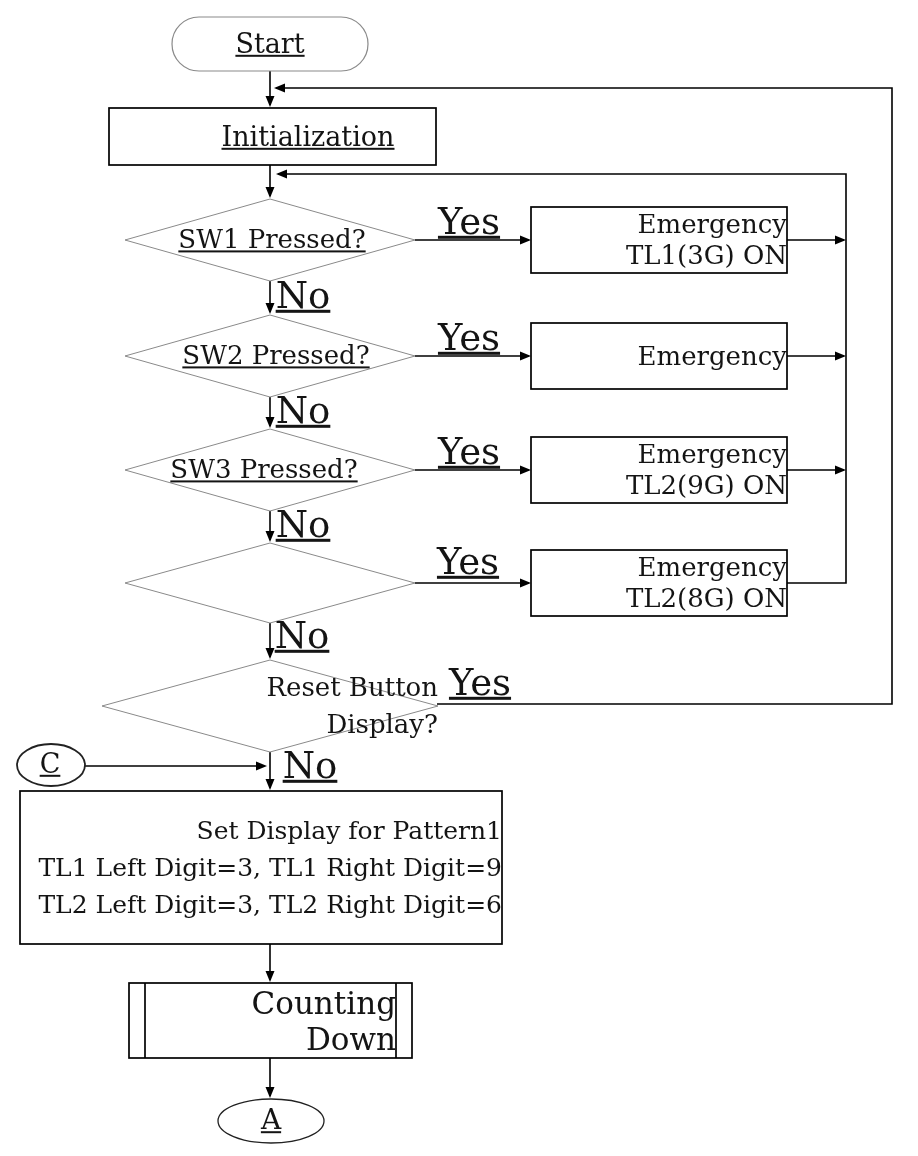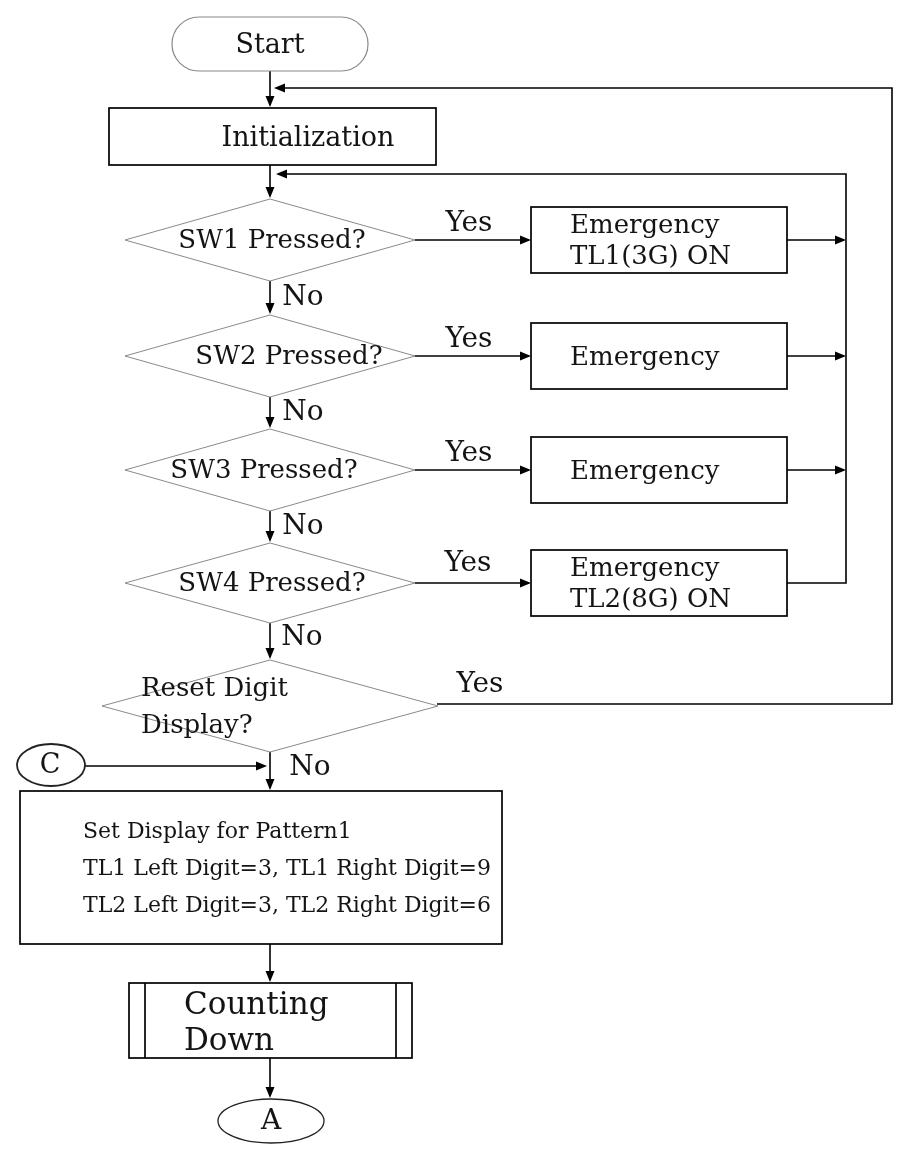--- a/index.html
+++ b/index.html
@@ -13,34 +13,34 @@
   }
   svg.layer{position:absolute;left:0;top:0;}
   .lbl{
     position:absolute;
     transform:translate(-50%,-50%);
     white-space:nowrap;
     font-size:26px;
     line-height:1.2;
     color:#141414;
     text-align:center;
+    text-decoration:underline;
   }
-  .edge-lbl{font-size:28px;}
+  .edge-lbl{font-size:37px;}
   .node-box{
     position:absolute;
     display:flex;
     flex-direction:column;
-    align-items:flex-start;
+    align-items:flex-end;
     justify-content:center;
     text-align:center;
     white-space:nowrap;
-    margin-left:39px;
   }
   .em{font-size:26px;line-height:31px;}
-  .setdisp{font-size:22px;line-height:37px;padding-left:24px;}
+  .setdisp{font-size:25px;line-height:37px;}
   .count{font-size:31px;line-height:36px;}
   .reset-t{font-size:26px;line-height:37px;}
 </style>
 </head>
 <body>
 
 <div class="canvas">
 
   <svg class="layer" width="918" height="1156" viewBox="0 0 918 1156">
 
@@ -149,23 +149,22 @@
     </g>
 
     <ellipse cx="271" cy="1121" rx="53" ry="22" fill="#ffffff" stroke="#222222" stroke-width="1.3"></ellipse>
   </svg>
 
   <div class="lbl" style="left:270px;top:44px;font-size:27px;">Start</div>
 
   <div class="lbl" style="left:272px;top:137px;font-size:27px;margin-left:36px;">Initialization</div>
 
   <div class="lbl" style="left:272px;top:240px;">SW1 Pressed?</div>
-  <div class="lbl" style="left:289px;top:356px;">SW2 Pressed?</div>
+  <div class="lbl" style="left:276px;top:356px;">SW2 Pressed?</div>
   <div class="lbl" style="left:264px;top:470px;">SW3 Pressed?</div>
-  <div class="lbl" style="left:272px;top:583px;">SW4 Pressed?</div>
 
   <div class="lbl edge-lbl" style="left:469px;top:222px;">Yes</div>
   <div class="lbl edge-lbl" style="left:303px;top:296px;">No</div>
   <div class="lbl edge-lbl" style="left:469px;top:338px;">Yes</div>
   <div class="lbl edge-lbl" style="left:303px;top:411px;">No</div>
   <div class="lbl edge-lbl" style="left:469px;top:452px;">Yes</div>
   <div class="lbl edge-lbl" style="left:303px;top:525px;">No</div>
   <div class="lbl edge-lbl" style="left:468px;top:562px;">Yes</div>
   <div class="lbl edge-lbl" style="left:302px;top:636px;">No</div>
   <div class="lbl edge-lbl" style="left:480px;top:683px;">Yes</div>
@@ -173,28 +172,29 @@
 
   <div class="node-box em" style="left:531px;top:207px;width:256px;height:66px;">
     <span>Emergency</span>
     <span>TL1(3G) ON</span>
   </div>
   <div class="node-box em" style="left:531px;top:323px;width:256px;height:66px;">
     <span>Emergency</span>
   </div>
   <div class="node-box em" style="left:531px;top:437px;width:256px;height:66px;">
     <span>Emergency</span>
+    <span>TL2(9G) ON</span>
   </div>
   <div class="node-box em" style="left:531px;top:550px;width:256px;height:66px;">
     <span>Emergency</span>
     <span>TL2(8G) ON</span>
   </div>
 
   <div class="node-box reset-t" style="left:102px;top:660px;width:336px;height:92px;">
-    <span>Reset Digit</span>
+    <span>Reset Button</span>
     <span>Display?</span>
   </div>
 
   <div class="lbl" style="left:50px;top:764px;font-size:27px;">C</div>
 
   <div class="node-box setdisp" style="left:20px;top:791px;width:482px;height:153px;">
     <span>Set Display for Pattern1</span>
     <span>TL1 Left Digit=3, TL1 Right Digit=9</span>
     <span>TL2 Left Digit=3, TL2 Right Digit=6</span>
   </div>

